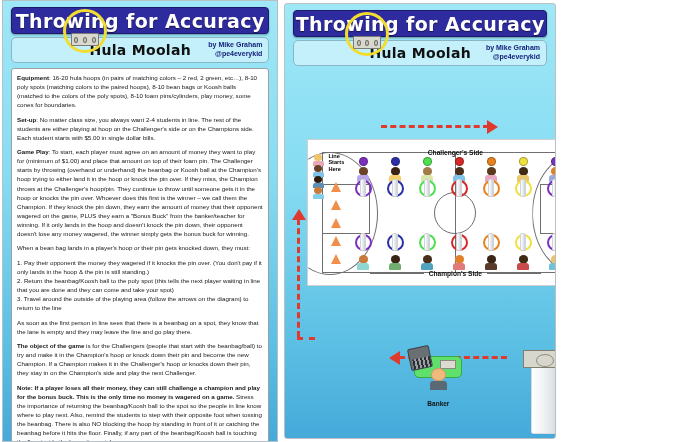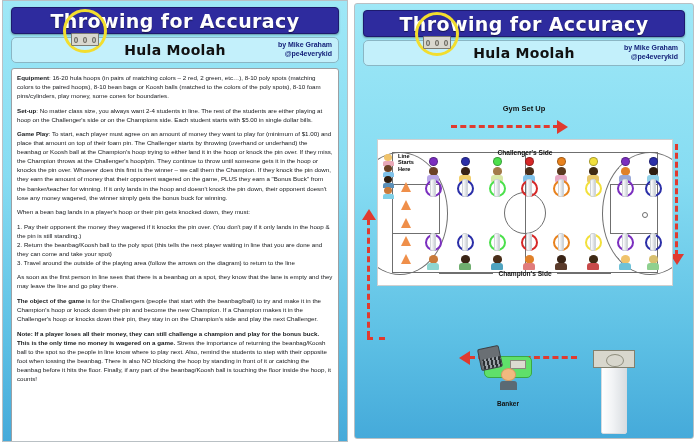--- a/index.html
+++ b/index.html
@@ -2,21 +2,21 @@
 <html><head>
 <meta charset="utf-8">
 <style>
   * { box-sizing: border-box; margin: 0; padding: 0; }
   html, body {
     width: 696px; height: 442px;
     background: #ffffff;
     font-family: "Liberation Sans", sans-serif;
     overflow: hidden;
   }
-  .stage { position: relative; width: 696px; height: 442px; display: flex; }
+  .stage { position: relative; width: 556px; height: 442px; display: flex; }
 
   
   .slide {
     position: relative;
     background: linear-gradient(180deg, #9fe8f7 0%, #86dcf2 40%, #5cbfe4 78%, #45aada 100%);
     border: 1px solid #b9c0c4;
     overflow: hidden;
   }
   .slide-left  { width: 346px; height: 442px; margin-left: 2px; }
   .slide-right { width: 340px; height: 436px; margin-left: 6px; margin-top: 3px; border-radius: 3px; }
@@ -298,21 +298,20 @@
         </div>
       </div>
       <div class="hoop-deco"></div>
       <div class="bill-deco">
           <i></i>
           <i></i>
           <i></i>
         </div>
     </div>
 
-    <div class="gym-label">Gym Set Up</div>
 
     <div class="arrow-top">
       <div class="dash-h" style="left:0; top:4px; width:108px;"></div>
       <div class="tri tri-right" style="left:106px; top:-1px;"></div>
     </div>
 
     <div class="dash-v" style="left:12px; top:215px; height:118px;"></div>
     <div class="tri tri-up" style="left:7px; top:205px;"></div>
 
     <div class="dash-v" style="left:320px; top:140px; height:112px;"></div>

